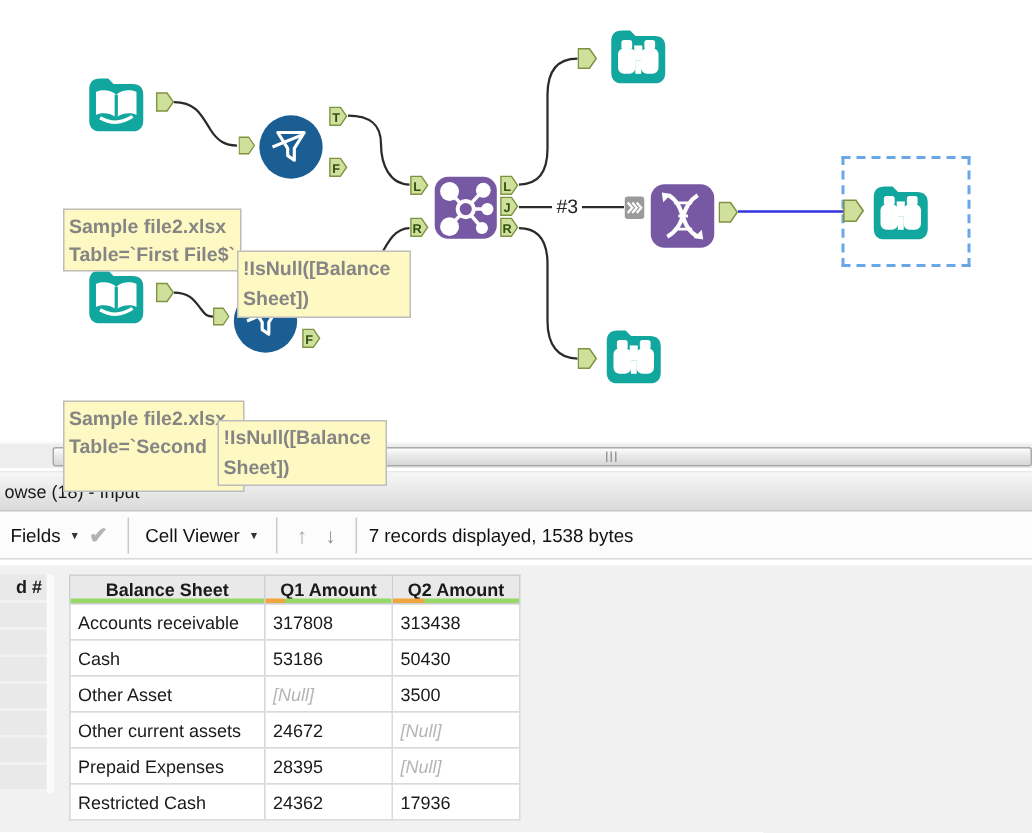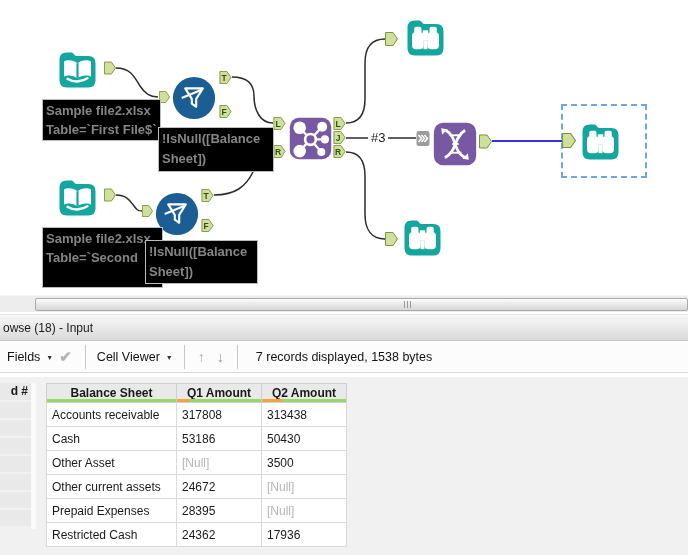--- a/index.html
+++ b/index.html
@@ -9,22 +9,22 @@
   .canvas{position:absolute;left:0;top:0;width:688px;height:295px;background:#fff;}
   .wires{position:absolute;left:0;top:0;z-index:1;}
   .wires path{fill:none;stroke:var(--wire);stroke-width:1.5px;}
   .wires path.blue{stroke:var(--wire-blue);stroke-width:1.8px;}
   .tool{position:absolute;width:45px;height:45px;z-index:3;}
   .tool svg{width:100%;height:100%;display:block;}
   .anchor{position:absolute;z-index:4;}
   .anchor svg{width:100%;height:100%;display:block;}
   .anchor .ltr{position:absolute;left:0;top:0;width:78%;height:100%;display:flex;align-items:center;justify-content:center;
     font-size:8.5px;font-weight:bold;color:var(--anchor-letter);}
-  .ann{position:absolute;background:#000000;border:1px solid #bdbdbd;padding:1px 3px;z-index:5;
-    font-size:13px;line-height:19px;font-weight:bold;color:var(--annotation-text);}
+  .ann{position:absolute;background:#fef9c3;border:1px solid #bdbdbd;padding:1px 3px;z-index:5;
+    font-size:13px;line-height:19px;font-weight:bold;color:var(--annotation-text);margin-top:40px;}
   .ann span{display:block;white-space:nowrap;overflow:hidden;}
   .ann.isnull{z-index:6;line-height:20px;}
   .conn-label{position:absolute;left:368px;top:130px;z-index:2;background:#fff;padding:0 3px;
     font-size:13px;color:#222;}
   .wireless{position:absolute;left:416px;top:130px;width:14px;height:17px;z-index:2;}
   .selbox{position:absolute;left:561px;top:104px;width:86px;height:74px;border:2px dashed var(--selection-blue);z-index:2;background:transparent;}
   
   .hscroll{position:absolute;left:0;top:295px;width:688px;height:17px;background:#ededed;border-top:1px solid #f7f7f7;}
   .hthumb{position:absolute;left:35px;top:2px;width:653px;height:13px;border:1px solid #a9a9a9;border-radius:2px;
     background:linear-gradient(#fefefe,#e9e9e9 45%,#d7d7d7);}
@@ -37,37 +37,37 @@
   .toolbar{position:absolute;left:0;top:342px;width:688px;height:31px;background:#fcfcfc;
     border-bottom:1px solid #d8d8d8;display:flex;align-items:center;padding-left:3px;}
   .tb-btn{background:transparent;border:none;font-family:"Liberation Sans",sans-serif;font-size:12.5px;color:#111;
     display:flex;align-items:center;gap:6px;padding:4px 4px;cursor:default;}
   .caret{font-size:7px;color:#333;}
   .check{color:#b3b3b3;font-size:15px;font-weight:bold;margin:0 6px 0 2px;}
   .sep{width:1px;height:24px;background:#c9c9c9;margin:0 7px;}
   .arrow{background:transparent;border:none;font-size:14px;font-weight:bold;padding:0 6px;cursor:default;}
   .arrow.up{color:#a8a8a8;}
   .arrow.down{color:#8f8f8f;}
-  .status{font-size:12.5px;color:#111;margin-left:11px;}
+  .status{font-size:12.5px;color:#111;margin-left:1px;}
   .results{position:absolute;left:0;top:377px;width:688px;height:178px;background:var(--results-bg);}
   .gapstrip{position:absolute;left:31px;top:6px;width:5px;height:146px;background:#fafafa;}
   .recol{position:absolute;left:0;top:6px;width:31px;}
   .rec-h{height:17px;margin-bottom:2px;background:var(--header-bg);font-size:12px;font-weight:bold;color:#1a1a1a;
     text-align:right;padding-right:3px;line-height:17px;}
   .rec-c{height:16px;margin-bottom:2px;background:var(--header-bg);}
   table.grid{position:absolute;left:46px;top:6px;border-collapse:collapse;table-layout:fixed;}
   table.grid th{height:19px;background:var(--header-bg);border:1px solid #cfcfcf;font-size:12px;font-weight:bold;
     color:#1a1a1a;text-align:center;position:relative;padding:0;}
   table.grid th .bar{position:absolute;left:0;right:0;bottom:0;height:3px;}
   .bar-bs{background:var(--bar-green);}
   .bar-q1{background:linear-gradient(to right,var(--bar-orange) 0 13px,var(--bar-green) 13px);}
   .bar-q2{background:linear-gradient(to right,var(--bar-orange) 0 21px,var(--bar-green) 21px);}
   table.grid td{height:24px;background:#fff;border:1px solid #dadada;font-size:12px;color:#1a1a1a;
     padding:0 5px;white-space:nowrap;overflow:hidden;}
-  table.grid td.null{color:var(--null-text);}
+  table.grid td.null{color:var(--null-text);font-style:italic;}
 </style>
 </head>
 <body>
 
 <div class="app">
 
   <div class="canvas">
 
     <svg class="wires" width="688" height="295">
       <path d="M116,68 C130,68 134,76 140,86 C145,94 150,97 158,97"></path>

